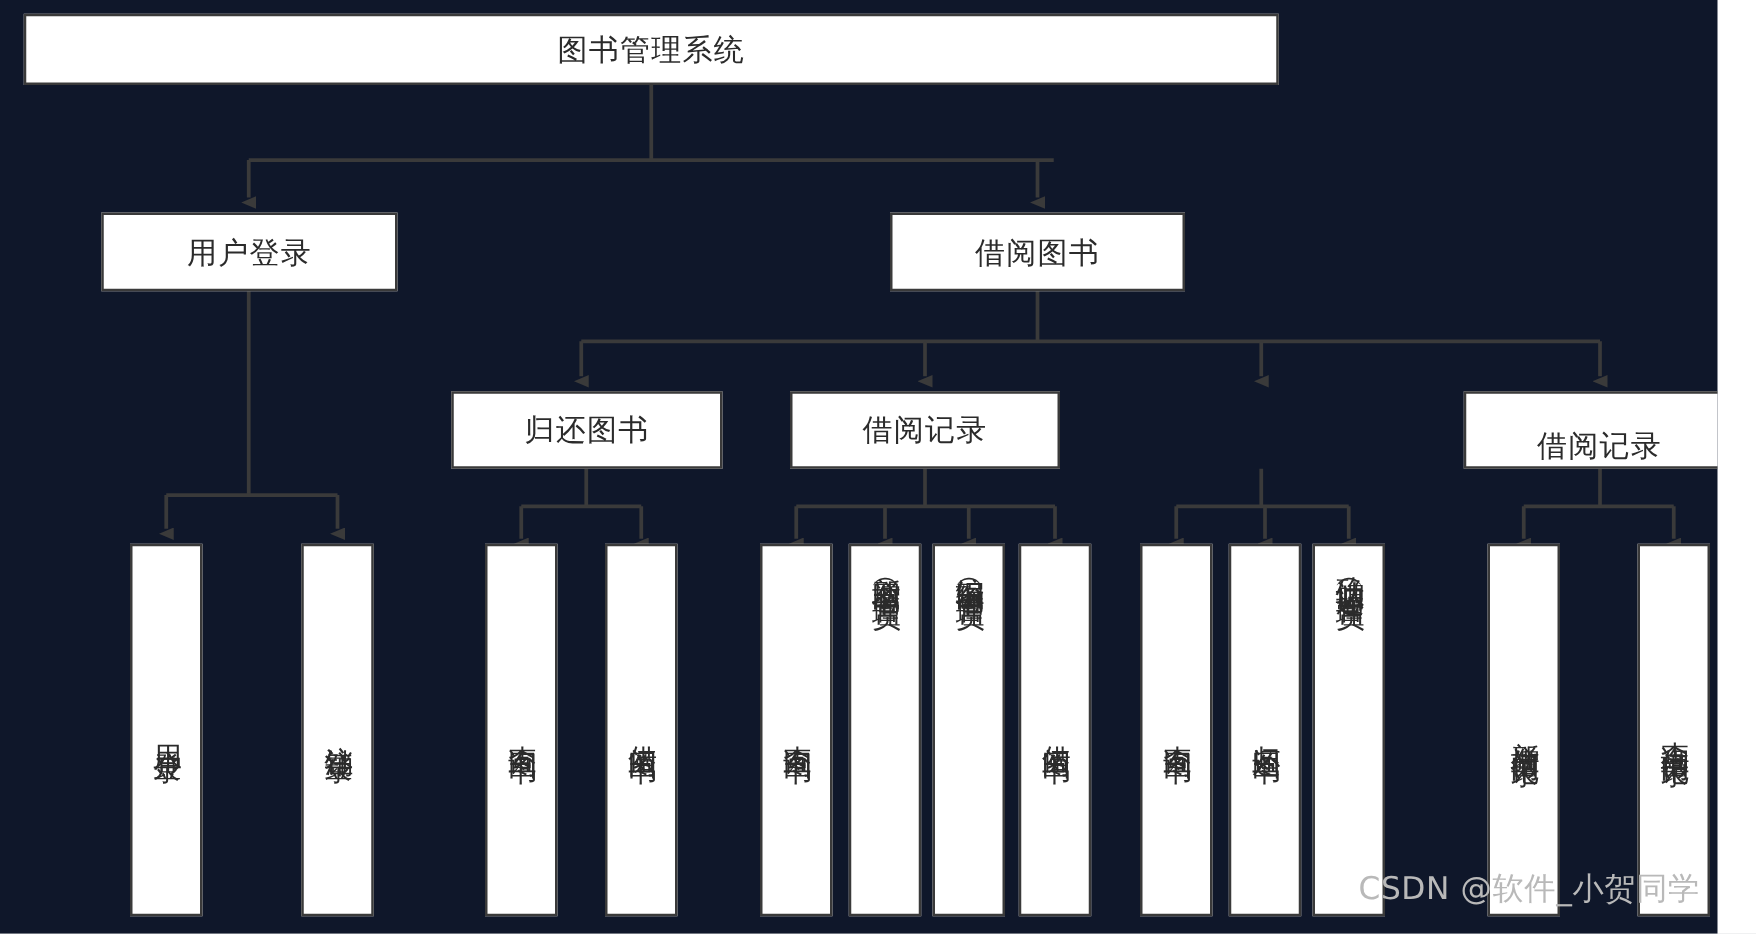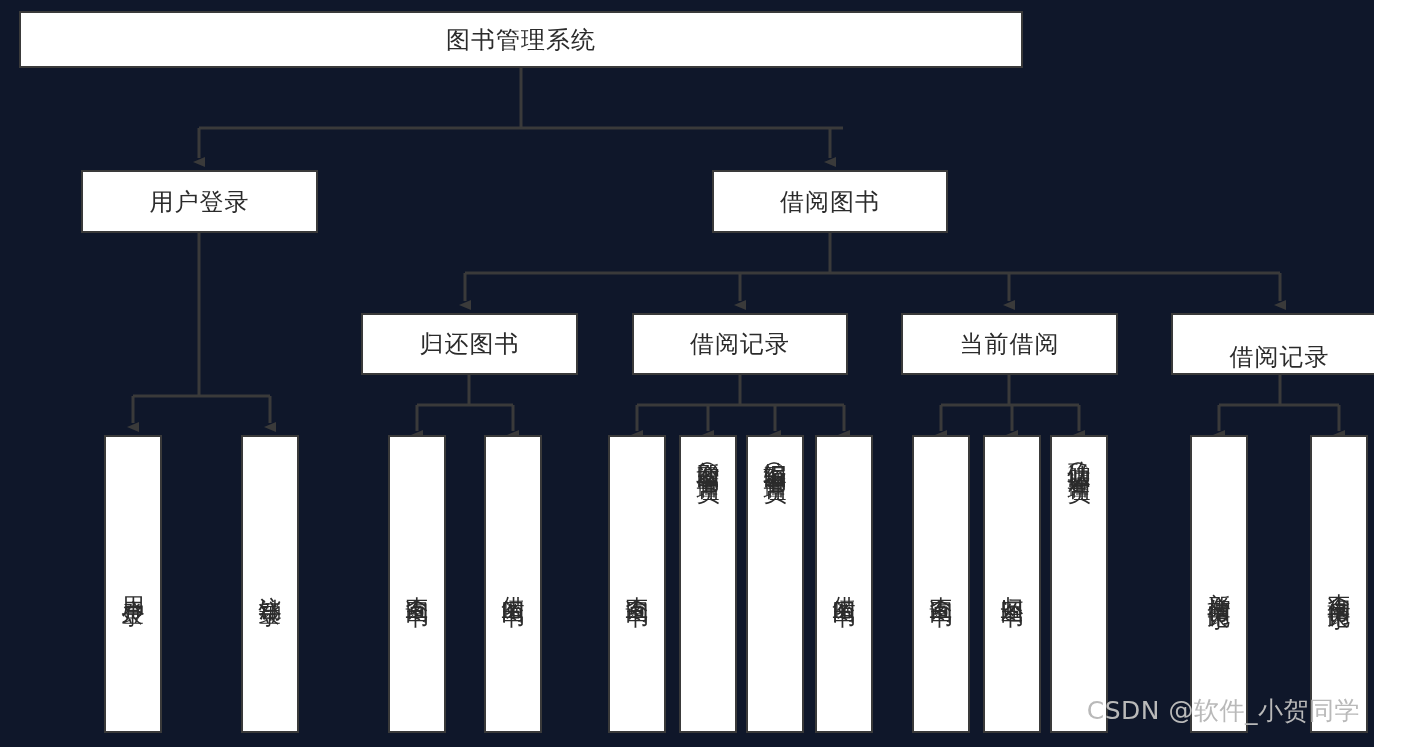--- a/index.html
+++ b/index.html
@@ -131,23 +131,20 @@
   <div class="node horiz" style="left:712px; top:170px; width:236px; height:63px;">
     <span class="node-label">借阅图书</span>
   </div>
 
   <div class="node horiz" style="left:361px; top:313px; width:217px; height:62px;">
     <span class="node-label">归还图书</span>
   </div>
   <div class="node horiz" style="left:632px; top:313px; width:216px; height:62px;">
     <span class="node-label">借阅记录</span>
   </div>
-  <div class="node horiz" style="left:901px; top:313px; width:217px; height:62px;">
-    <span class="node-label">当前借阅</span>
-  </div>
   <div class="node horiz" style="left:1171px; top:313px; width:217px; height:62px;align-items:flex-end;">
     <span class="node-label">借阅记录</span>
   </div>
 
   <div class="node vert" style="left:104px; top:435px; width:58px; height:298px;">
     <span class="node-label">用户登录</span>
   </div>
   <div class="node vert" style="left:241px; top:435px; width:58px; height:298px;">
     <span class="node-label">注销登录</span>
   </div>

